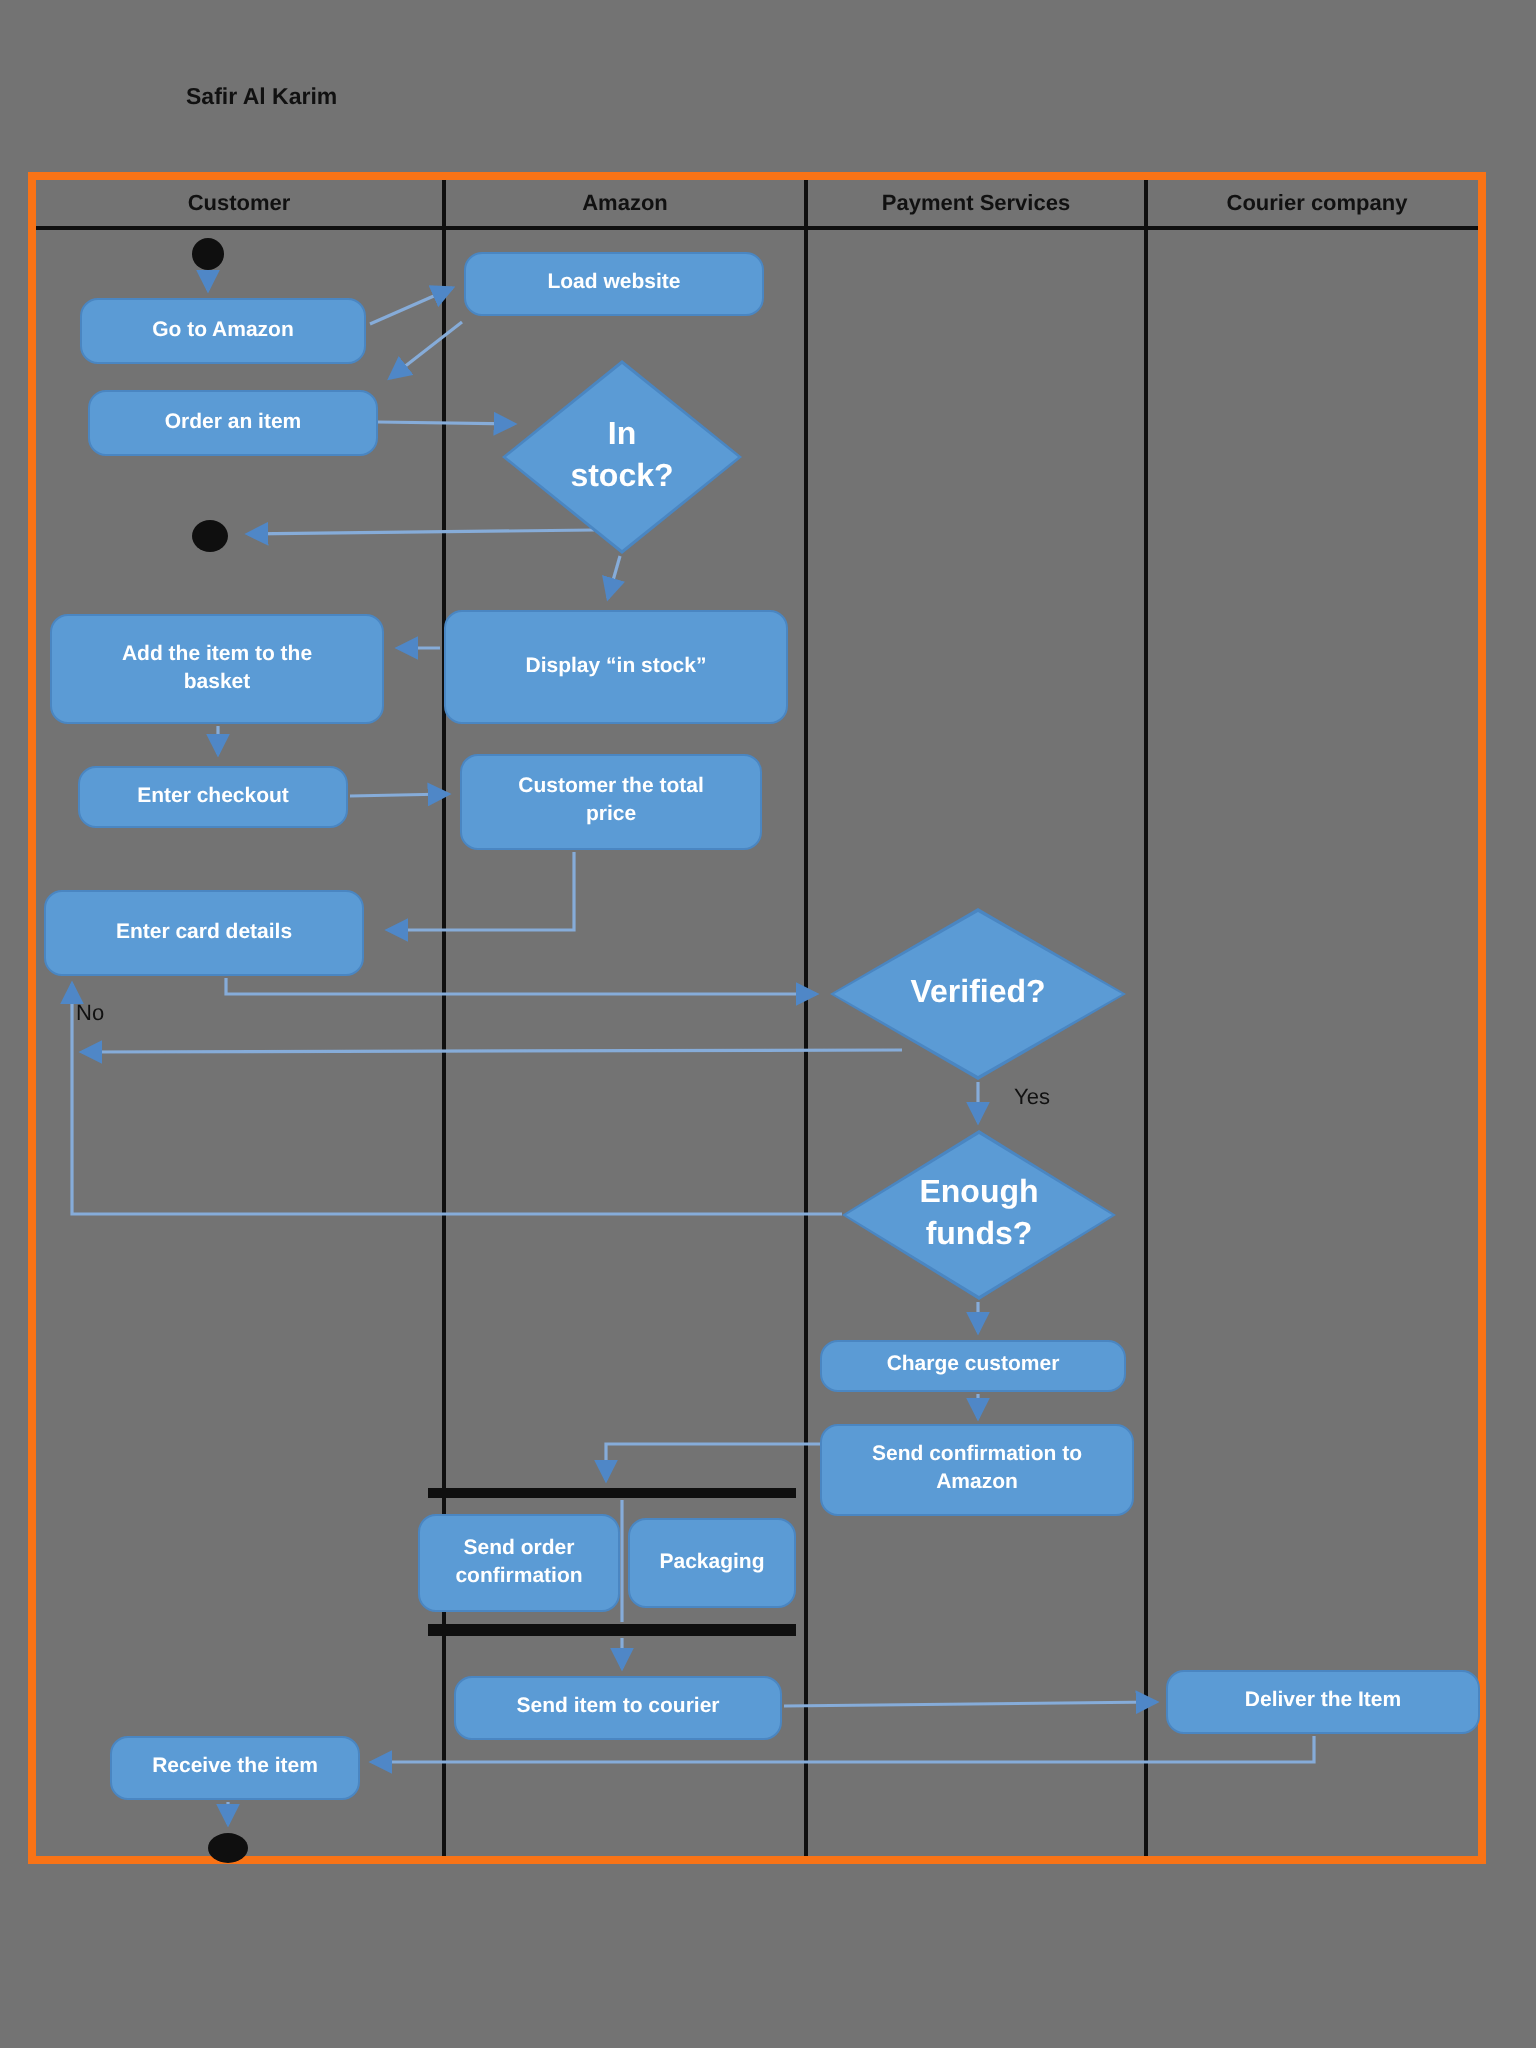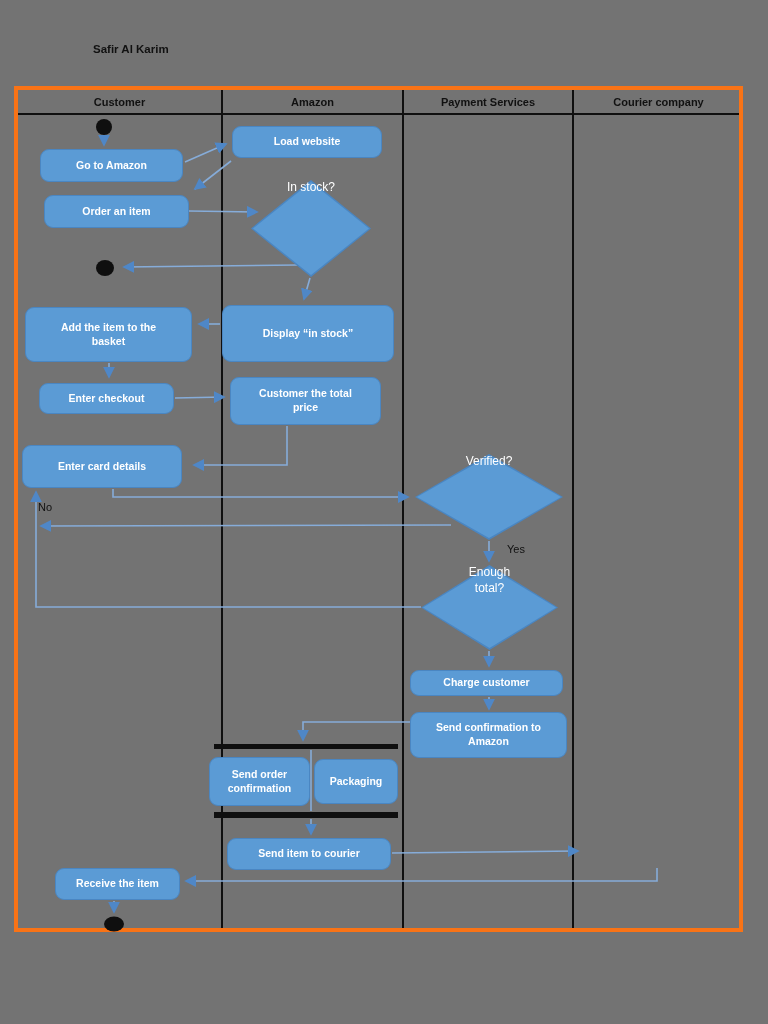--- a/index.html
+++ b/index.html
@@ -17,22 +17,22 @@
   .node{position:absolute;background:#5b9bd5;border:1.5px solid #4a86c2;border-radius:9px;
         box-sizing:border-box;display:flex;align-items:center;justify-content:center;
         color:#fff;font-weight:bold;font-size:10.5px;line-height:1.3;text-align:center;
         padding:2px 6px;}
   
   .diamond{position:absolute;}
   .d-outer{position:absolute;inset:0;background:#4a86c2;
            clip-path:polygon(50% 0,100% 50%,50% 100%,0 50%);}
   .d-inner{position:absolute;inset:2px;background:#5b9bd5;
            clip-path:polygon(50% 0,100% 50%,50% 100%,0 50%);}
-  .d-label{position:absolute;inset:0;display:flex;align-items:flex-start;justify-content:center;
-           color:#fff;font-weight:normal;font-size:12px;line-height:1.3;text-align:center;}
+  .d-label{position:absolute;inset:0;display:flex;align-items:center;justify-content:center;
+           color:#fff;font-weight:bold;font-size:16px;line-height:1.3;text-align:center;}
   .d-label span{display:inline-block;}
   .edge-label{position:absolute;font-size:11px;font-weight:normal;color:#111;}
   svg.flows{position:absolute;left:0;top:0;}
 </style>
 </head>
 <body>
 
 <div class="page">
 
   <div class="title">Safir Al Karim</div>
@@ -119,20 +119,23 @@
     </div>
   <div class="node" style="left:209px;top:757px;width:101px;height:49px">
     <span style="max-width:85px">Send order confirmation</span>
     </div>
   <div class="node" style="left:314px;top:759px;width:84px;height:45px">
     <span>Packaging</span>
     </div>
   <div class="node" style="left:227px;top:838px;width:164px;height:32px">
     <span>Send item to courier</span>
     </div>
+  <div class="node" style="left:583px;top:835px;width:157px;height:32px">
+    <span>Deliver the Item</span>
+    </div>
   <div class="node" style="left:55px;top:868px;width:125px;height:32px">
     <span>Receive the item</span>
     </div>
 
   <div class="diamond" style="left:251px;top:180px;width:120px;height:97px">
     <div class="d-outer"></div>
     <div class="d-inner"></div>
     <div class="d-label">
         <span style="max-width:52px">In stock?</span>
       </div>
@@ -141,20 +144,20 @@
     <div class="d-outer"></div>
     <div class="d-inner"></div>
     <div class="d-label">
         <span>Verified?</span>
       </div>
   </div>
   <div class="diamond" style="left:421px;top:565px;width:137px;height:85px">
     <div class="d-outer"></div>
     <div class="d-inner"></div>
     <div class="d-label">
-        <span style="max-width:60px">Enough total?</span>
+        <span style="max-width:60px">Enough funds?</span>
       </div>
   </div>
 
   <div class="edge-label" style="left:38px;top:501px">No</div>
   <div class="edge-label" style="left:507px;top:543px">Yes</div>
 
 </div>
 
 </body></html>

